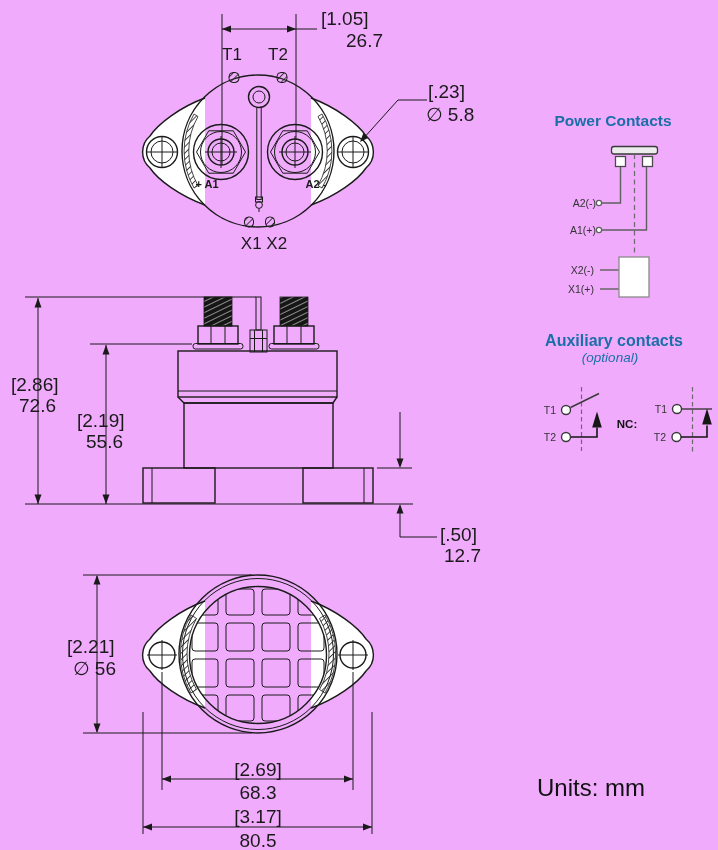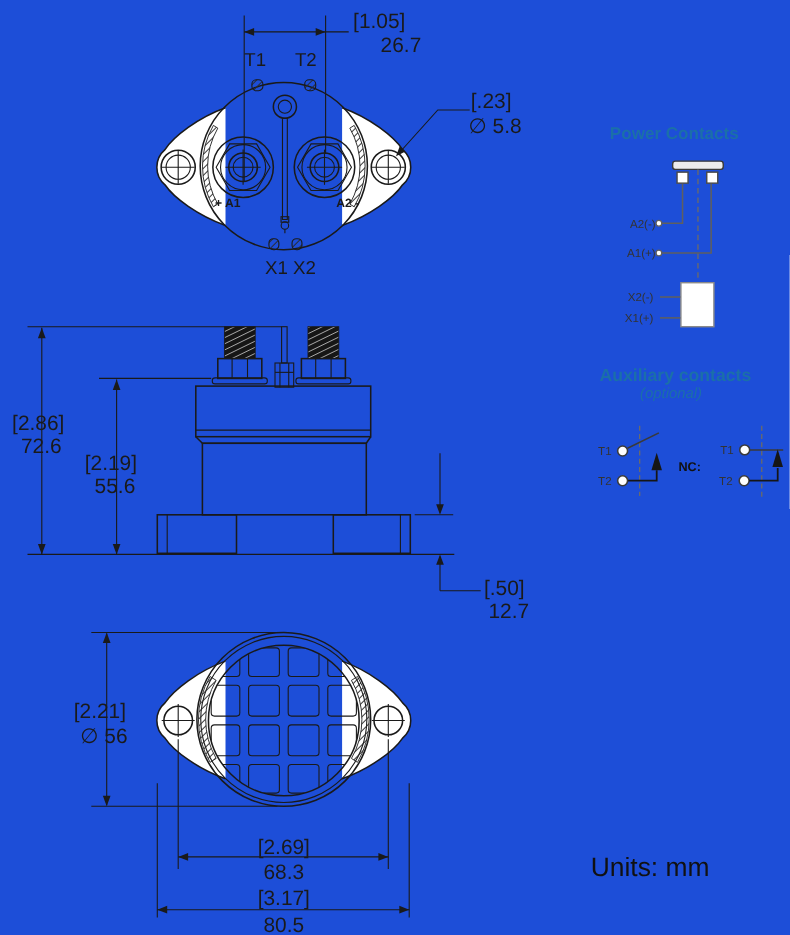--- a/index.html
+++ b/index.html
@@ -1,16 +1,16 @@
 <!DOCTYPE html>
 <html><head>
 <meta charset="utf-8">
 <style>
   html,body{margin:0;padding:0;background:#ffffff;}
-  .stage{position:relative;width:718px;height:850px;background:#1d4ed8;overflow:hidden;text-align:center;}
+  .stage{position:relative;width:718px;height:850px;background:#f0abfc;overflow:hidden;text-align:center;}
   svg{display:block;}
   text{font-family:"Liberation Sans","DejaVu Sans",sans-serif;}
   .dim{font-size:19px;fill:#1a1a1a;}
   .dim-c{font-size:19px;fill:#1a1a1a;text-anchor:middle;}
   .lbl-lg{font-size:17px;fill:#1a1a1a;text-anchor:middle;}
   .lbl-sm{font-size:11px;font-weight:bold;fill:#1a1a1a;text-anchor:middle;}
   .blue-title{font-size:15.5px;font-weight:bold;fill:#1b6fa9;text-anchor:middle;}
   .blue-title2{font-size:16px;font-weight:bold;fill:#1b6fa9;text-anchor:middle;}
   .blue-sub{font-size:13.5px;font-style:italic;fill:#1b6fa9;text-anchor:middle;}
   .schem-lbl{font-size:10.5px;fill:#333333;text-anchor:end;}

